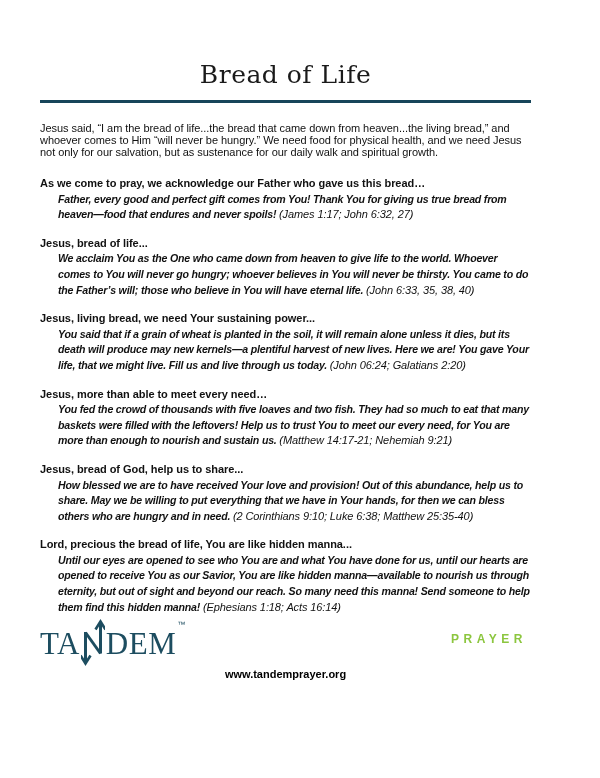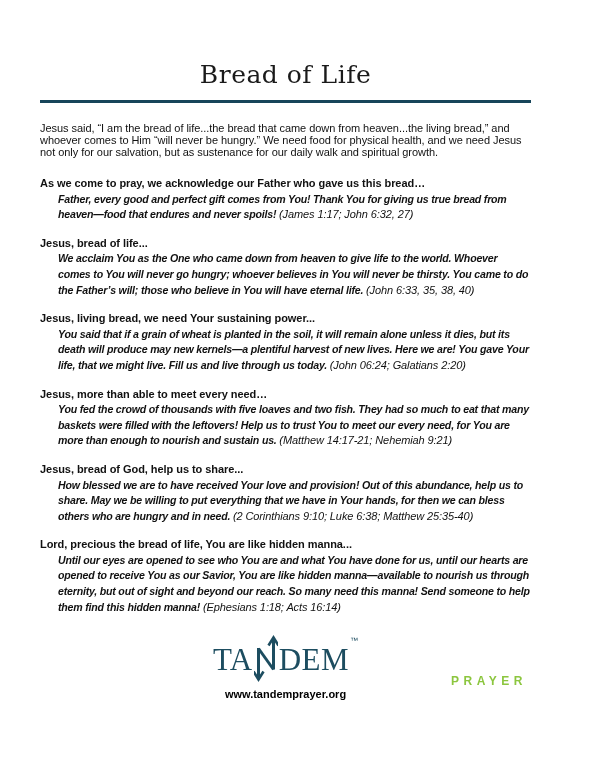--- a/index.html
+++ b/index.html
@@ -67,23 +67,23 @@
   }
 
   .closing {
     margin-top: 15px;
     margin-left: 287px;
     font-size: 11px;
     line-height: 15px;
   }
 
   .logo {
-    margin-top: 20px;
+    margin-top: 4px;
     display: flex;
-    flex-direction: column;
+    flex-direction: row;
     align-items: center;
   }
   .logo-row {
     display: flex;
     align-items: flex-end;
   }
   .brand {
     font-family: "Liberation Serif", serif;
     font-size: 31px;
     line-height: 31px;
@@ -103,20 +103,21 @@
     text-align: right;
     padding-right: 4px;
     margin-top: -1px;
     font-size: 12px;
     font-weight: bold;
     color: #8cc63f;
     letter-spacing: 4.5px;
   }
 
   .footer-url {
+    margin-top: 9px;
     text-align: center;
     font-size: 11px;
     font-weight: bold;
     color: #000000;
   }
 </style>
 </head>
 <body>
 
 <div class="page">

